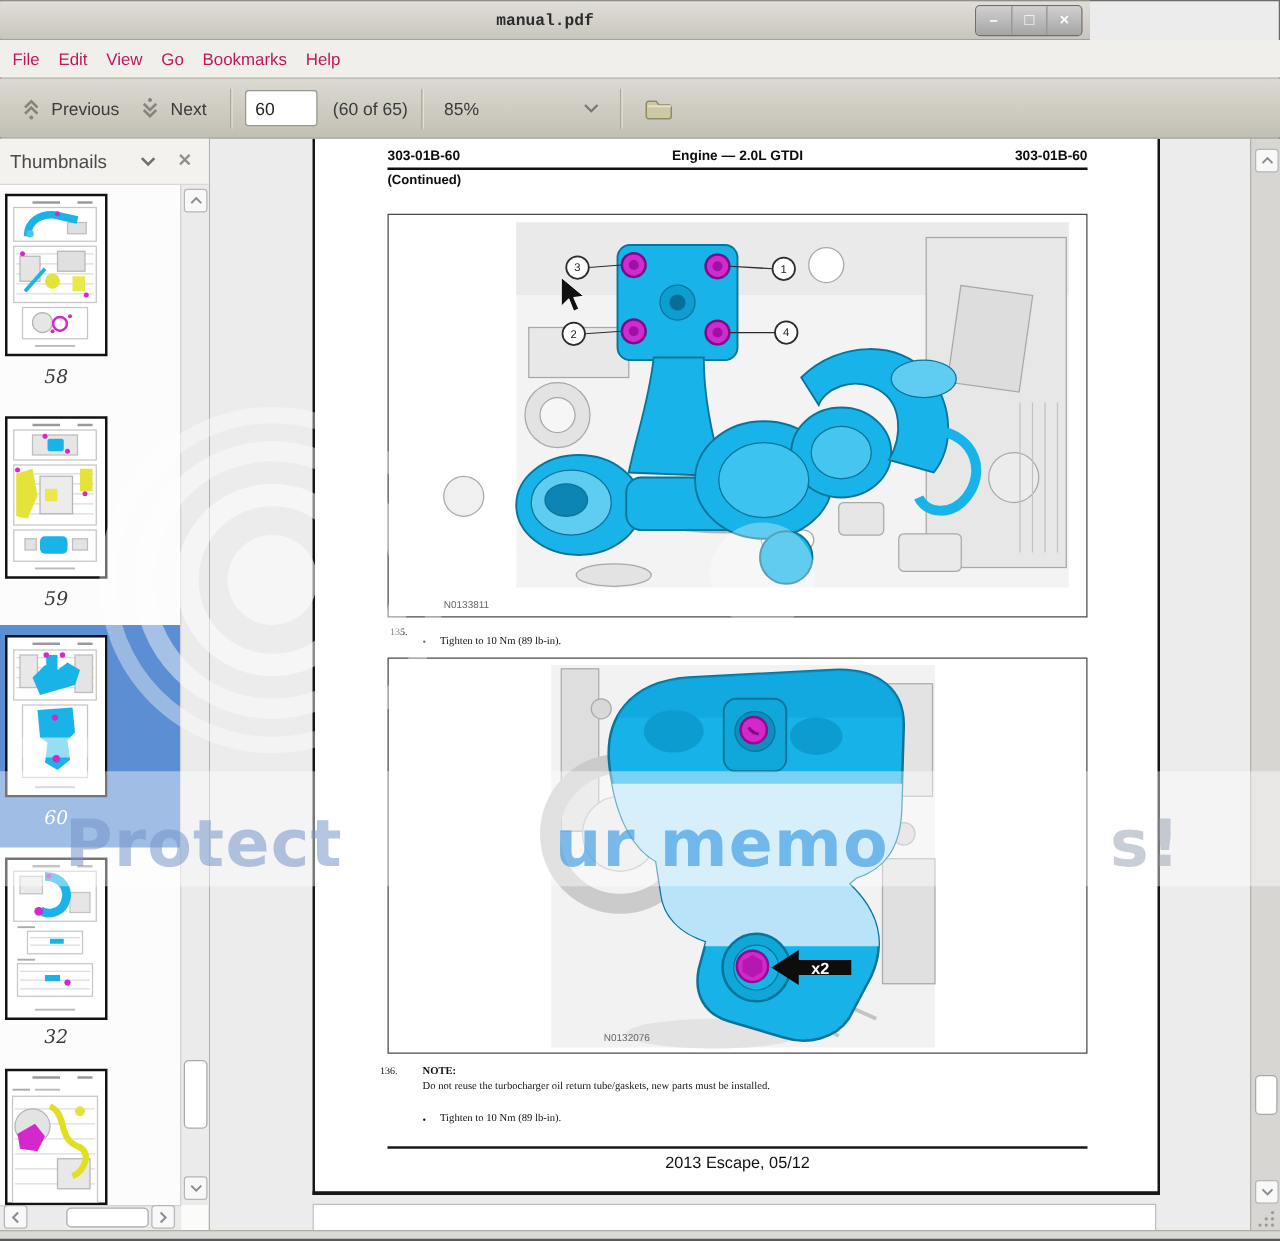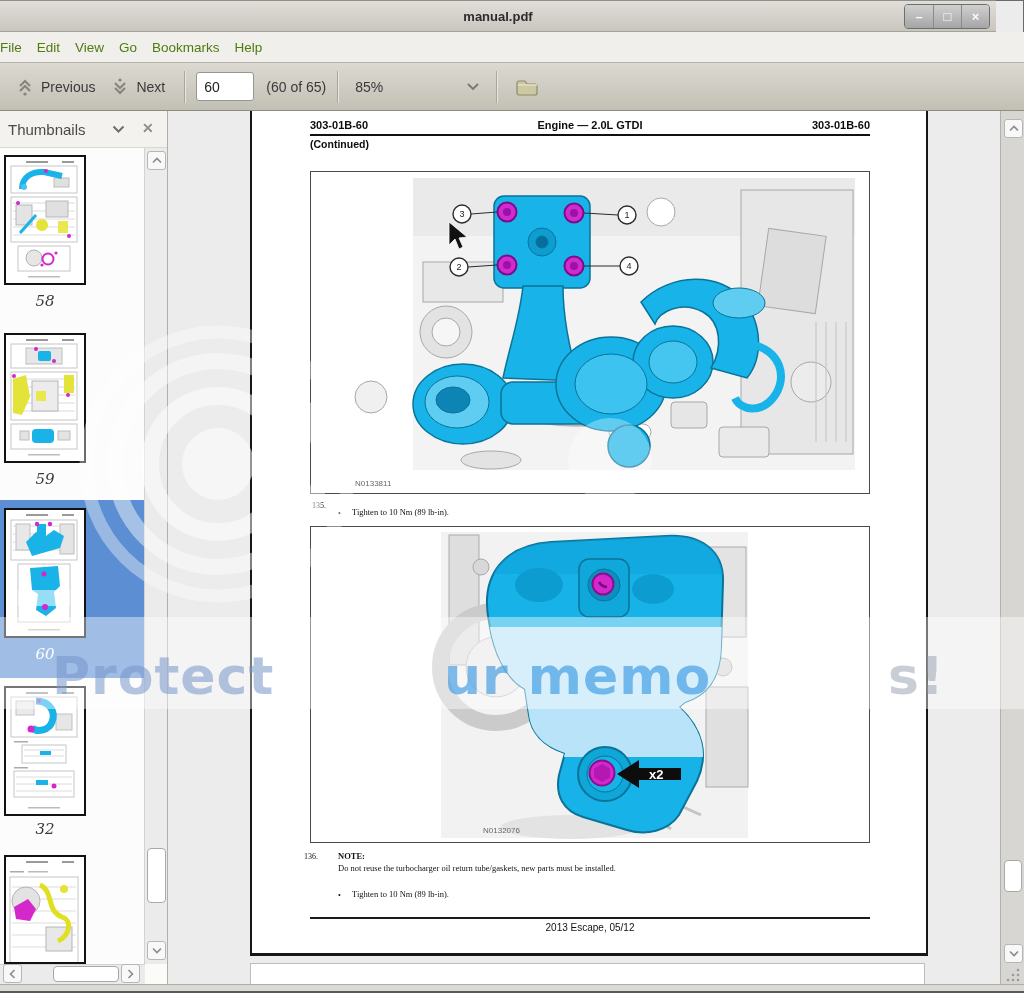--- a/index.html
+++ b/index.html
@@ -2,34 +2,34 @@
 <html><head>
 <meta charset="utf-8">
 <style>
   * { margin:0; padding:0; box-sizing:border-box; }
   body { width:1024px; height:993px; font-family:"Liberation Sans",sans-serif; }
   #win { position:relative; width:1024px; height:993px; background:#ececec; overflow:hidden;
          box-shadow: inset 0 0 0 1px #6b6b66; }
   .abs { position:absolute; }
 
   
-  #titlebar { position:absolute; left:0; top:0; width:996px; height:32px;
-    background:linear-gradient(#e1ded9,#c9c6bf); border-bottom:1px solid #a5a29a; border-top:1px solid #8f8f8a;}
+  #titlebar { position:absolute; left:0; top:0; width:872px; height:32px;
+    background:linear-gradient(#e1ded9,#c9c6bf); border-bottom:1px solid #a5a29a; border-top:1px solid #8f8f8a;font-family:Liberation Mono, monospace;}
   #title { position:absolute; left:0; top:8px; width:100%; text-align:center;
     font-size:13px; font-weight:bold; color:#2c2c2c; }
   #winbtns { position:absolute; right:6px; top:3px; height:25px; display:flex;
     border:1px solid #6e6e6e; border-radius:4px; overflow:hidden; }
   .winbtn { width:28px; height:23px; display:flex; align-items:center; justify-content:center;
     color:#fbfbfb; font-size:13px; font-weight:bold; background:linear-gradient(#d0d0d0,#a5a5a5);
     border-left:1px solid #8a8a8a; }
   .winbtn:first-child { border-left:none; }
 
   
   #menubar { position:absolute; left:0; top:32px; width:1024px; height:30px; background:#f0efec;
-    display:flex; align-items:center; gap:15px; font-size:13.5px; color:#4d7c0f; }
+    display:flex; align-items:center; gap:15px; padding-left:10px; font-size:13.5px; color:#be185d; }
 
   
   #toolbar { position:absolute; left:0; top:62px; width:1024px; height:49px;
     background:linear-gradient(#dcd9d2,#c2bfb4); border-top:1px solid #b5b2aa; border-bottom:1px solid #8e8b83;
     display:flex; align-items:center; font-size:14px; color:#3a3a3a; }
   .tool-btn { display:flex; align-items:center; gap:7px; padding:6px 8px; }
   #prev-btn { margin-left:8px; }
   .tb-sep { width:1px; height:32px; background:#a8a59b; box-shadow:1px 0 0 #e9e7e1; margin:0 11px; }
   #page-input { width:58px; height:29px; background:#fff; border:1px solid #979791; border-radius:3px;
     font-size:14px; color:#222; padding:0 7px; font-family:"Liberation Sans",sans-serif; }
@@ -95,21 +95,21 @@
   .doc-serif { position:absolute; font-family:"Liberation Serif",serif; font-size:8.5px; color:#111; }
   #s135-num { left:60px; top:390px; font-size:8px; }
   #s135-bullet { left:86px; top:398px; font-size:8px; }
   #s135-text { left:100px; top:396px; }
   #s136-num { left:52px; top:741px; font-size:8px; }
   #s136-note { left:86px; top:740px; font-weight:bold; }
   #s136-text { left:86px; top:752px; }
   #s136-bullet { left:86px; top:780px; font-size:8px; }
   #s136-btext { left:100px; top:778px; }
   #pg-rule2 { position:absolute; left:58px; top:806px; width:560px; height:2px; background:#1a1a1a; }
-  #pg-footer { position:absolute; left:0; top:811px; width:676px; text-align:center; font-size:10px; color:#111; }
+  #pg-footer { position:absolute; left:0; top:811px; width:676px; text-align:center; font-size:13px; color:#111; }
 
   
   #bottom-strip { position:absolute; left:0; top:984px; width:1024px; height:9px; background:#dbd9d4;
     border-top:1px solid #b0ada6; box-shadow:inset 0 -2px 0 #545a5e; }
   #grip { position:absolute; left:1004px; top:966px; width:18px; height:18px; }
 
   
   #wm { position:absolute; left:0; top:12px; width:1024px; height:993px; pointer-events:none; z-index:40; }
   #wm-band { position:absolute; left:0; top:605px; width:1024px; height:92px; background:rgba(255,255,255,0.42); }
   .wm-text { position:absolute; top:634px; font-family:"DejaVu Sans",sans-serif; font-weight:bold;

